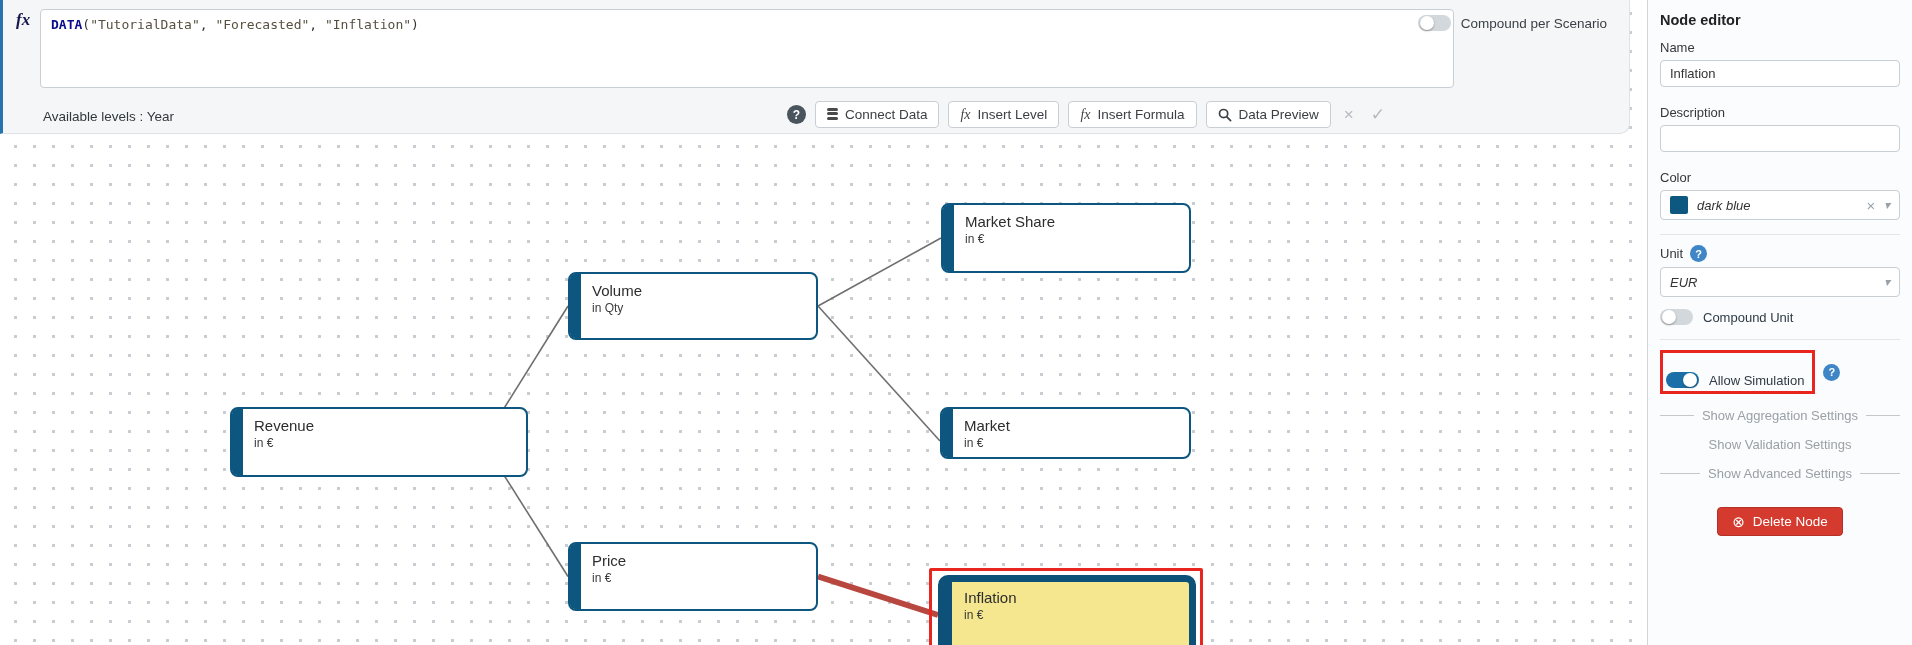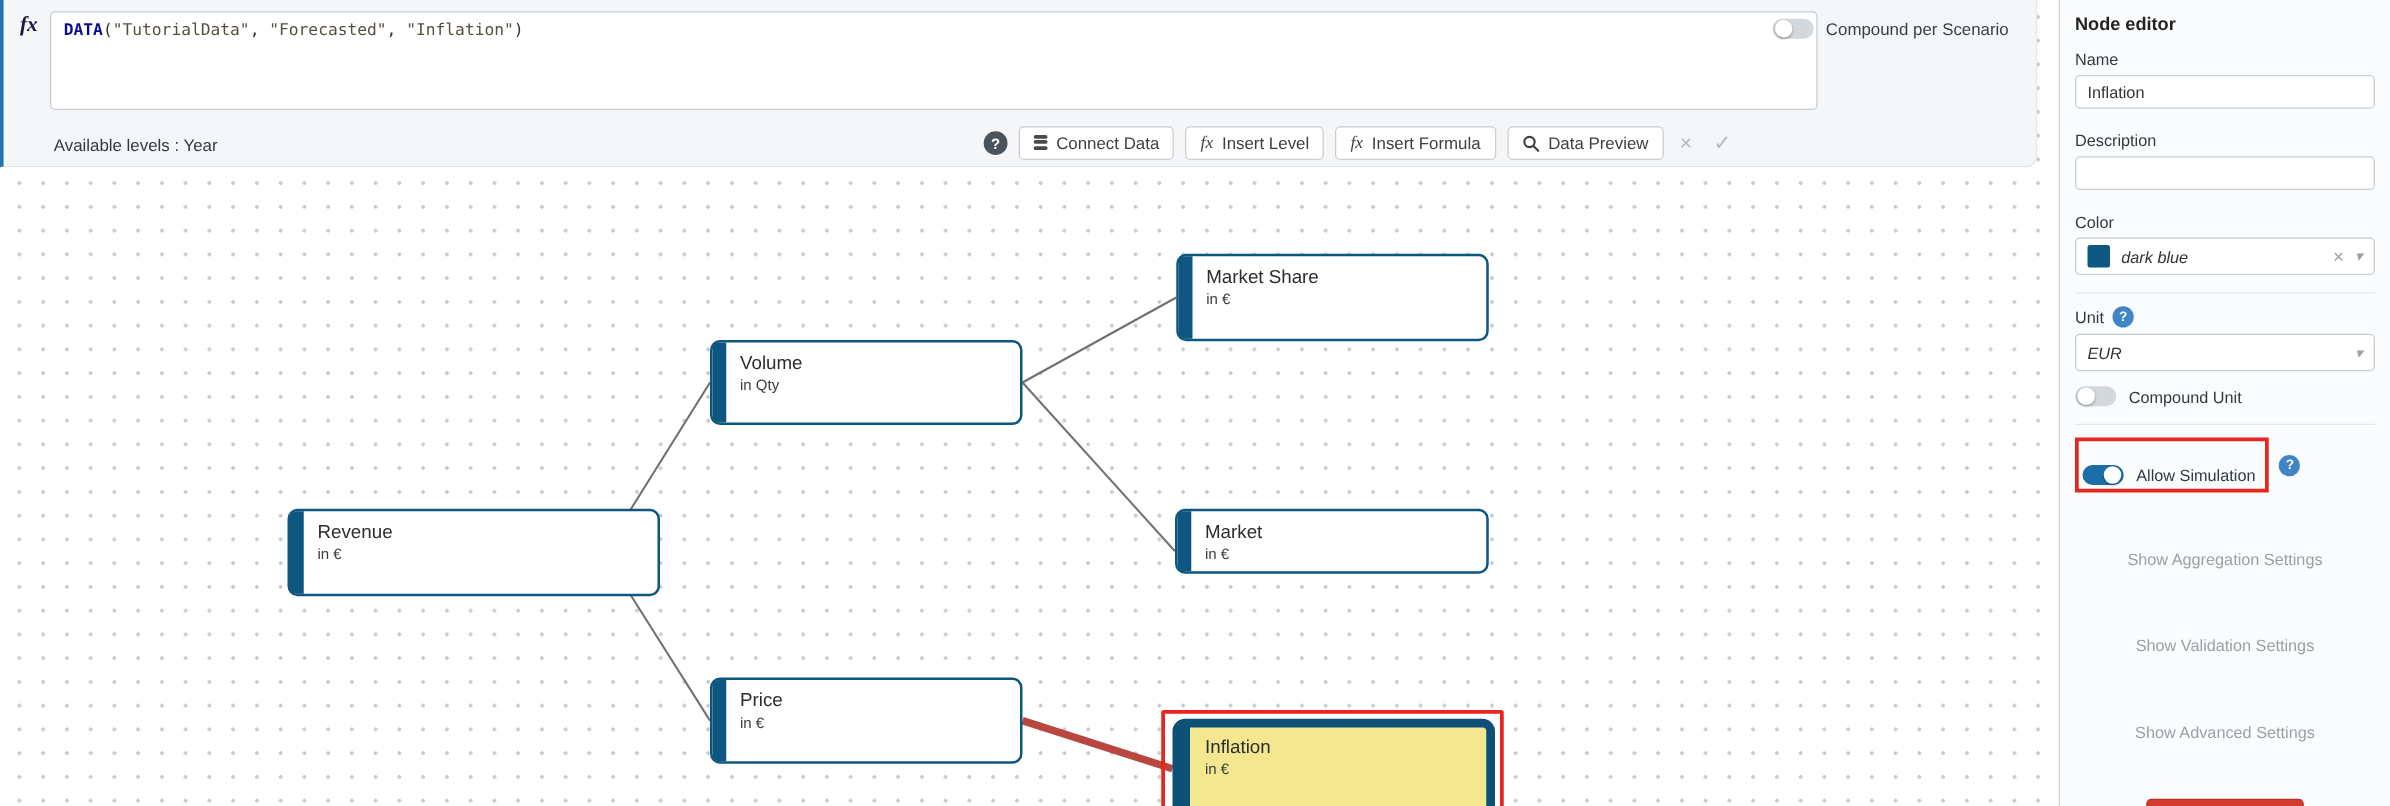--- a/index.html
+++ b/index.html
@@ -77,22 +77,22 @@
   .sel-x { color:#9aa2a9; font-size:15px; cursor:pointer; }
   .caret { color:#9aa2a9; font-size:12px; }
   .ne-divider { border:none; border-top:1px solid #e2e7eb; margin:14px 0 10px; }
   .ne-toggle-row { display:flex; align-items:center; gap:10px; margin:12px 0; font-size:13px; color:#2e3a44; }
   .allow-sim-wrap { display:flex; align-items:center; gap:8px; margin:10px 0 4px; }
   .allow-sim-box { display:flex; align-items:center; gap:10px; border:3px solid #e8261f;
     padding:19px 8px 3px 3px; font-size:13px; color:#2e3a44; }
   .q-circle { width:17px; height:17px; border-radius:50%; background:#3e86c6; color:#fff;
     font-size:11px; font-weight:bold; display:flex; align-items:center; justify-content:center;
     cursor:pointer; flex:0 0 auto; }
-  .ne-link { display:flex; align-items:center; justify-content:center; gap:8px; margin:37px 0;
-    font-size:13px; color:#9aa0a6; cursor:pointer; white-space:nowrap;flex-direction:column; }
+  .ne-link { display:flex; align-items:center; justify-content:center; gap:8px; margin:14px 0;
+    font-size:13px; color:#9aa0a6; cursor:pointer; white-space:nowrap; }
   .ne-link .dash { flex:1; border-top:1px solid #c3c8cc; }
   .ne-link .dash--hidden { border-top:none; }
   .delete-btn { display:flex; align-items:center; gap:8px; margin:26px auto 0; width:fit-content;
     background:#d43a2e; border:1px solid #b8still3026; border:1px solid #b53026; border-radius:4px;
     color:#fff; font-size:13.5px; padding:6px 14px; cursor:pointer; }
   .delete-icon { font-size:15px; line-height:1; }
 </style>
 </head>
 <body>
 

